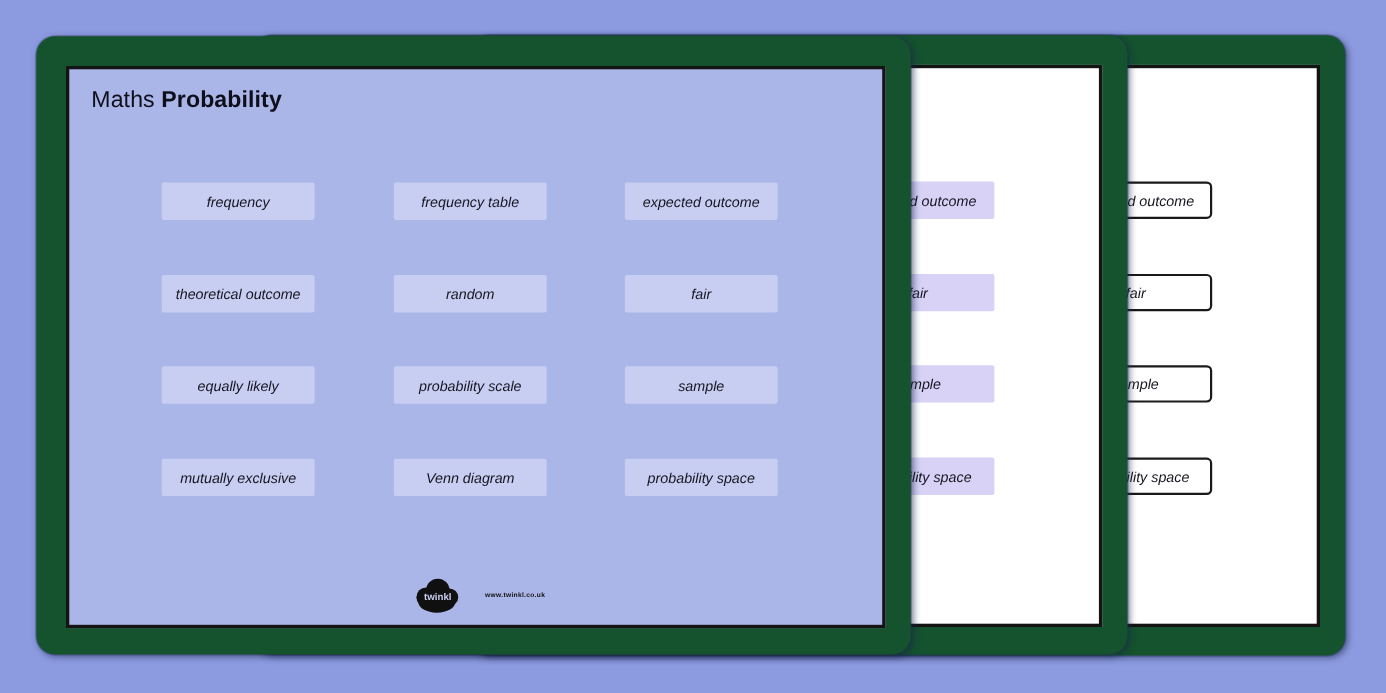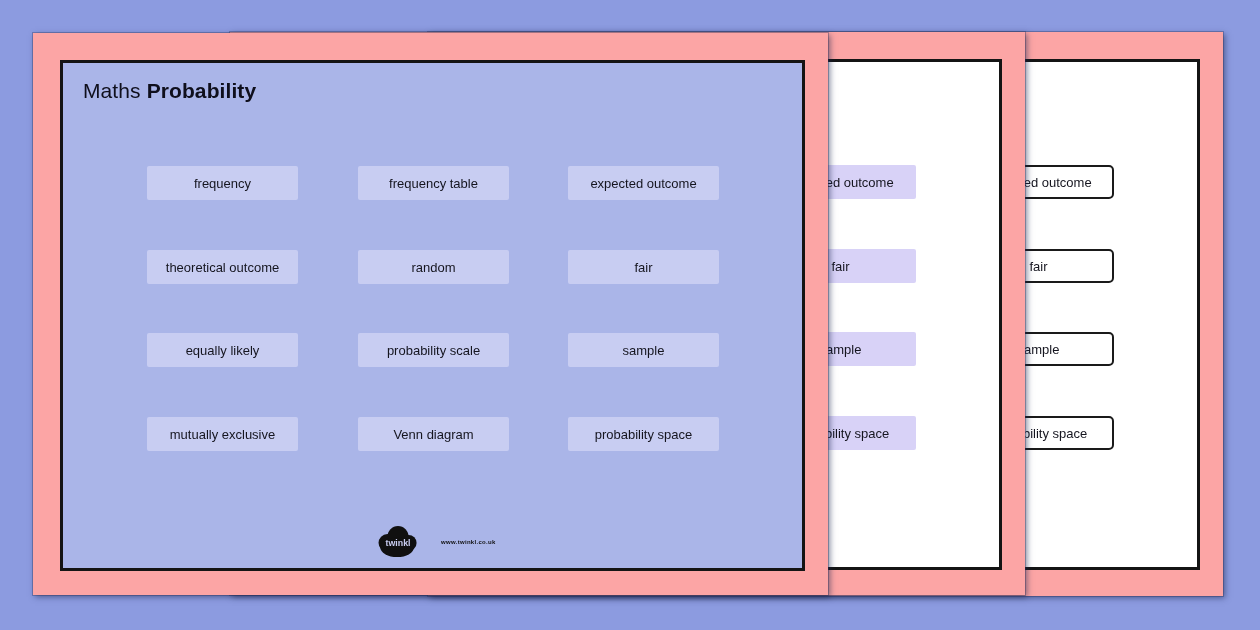--- a/index.html
+++ b/index.html
@@ -5,46 +5,48 @@
   html,body{margin:0;padding:0;}
   .canvas{
     position:relative;
     width:1260px;height:630px;
     background:#8c9be0;
     overflow:hidden;
     font-family:"Liberation Sans", sans-serif;
   }
   .sheet{
     position:absolute;
-    background:#fca5a5;
+    background:#14532d;
     box-shadow:2px 2px 6px rgba(25,35,75,0.55), 0 0 0 1px rgba(45,55,95,0.35);
+    border-radius:17px;
   }
   .sheet-front{left:33px;top:33px;width:795px;height:562px;z-index:30;}
   .sheet-mid  {left:230px;top:32px;width:795px;height:563px;z-index:20;}
   .sheet-back {left:428px;top:32px;width:795px;height:564px;z-index:10;}
   .inner{
     position:absolute;left:27px;top:27px;width:745px;height:511px;
     border:3px solid #141414;
     box-sizing:border-box;
     background:#ffffff;
   }
   .sheet-front .inner{background:#aab5e8;}
   .sheet-title{
     position:absolute;left:20px;top:16px;
     font-size:21px;color:#0f0f1c;letter-spacing:0.1px;
     white-space:nowrap;
   }
   .sheet-title .b{font-weight:700;}
   .grid{position:absolute;inset:0;}
   .term{
-    position:absolute;width:151px;height:34px;
+    position:absolute;width:139px;height:34px;
     display:flex;align-items:center;justify-content:center;
     font-size:13px;color:#15151f;
     box-sizing:border-box;
     white-space:nowrap;
+    font-style:italic;
   }
   .front-term{background:#c8cdf2;border-radius:2px;}
   .mid-term{background:#d8d2f7;border-radius:2px;}
   .back-term{background:#ffffff;border:2px solid #1a1a1a;border-radius:5px;}
   .logo{
     position:absolute;left:312px;top:462px;
     display:flex;align-items:center;gap:20px;
   }
   .logo-url{
     font-size:6px;font-weight:700;color:#101010;letter-spacing:0.3px;

